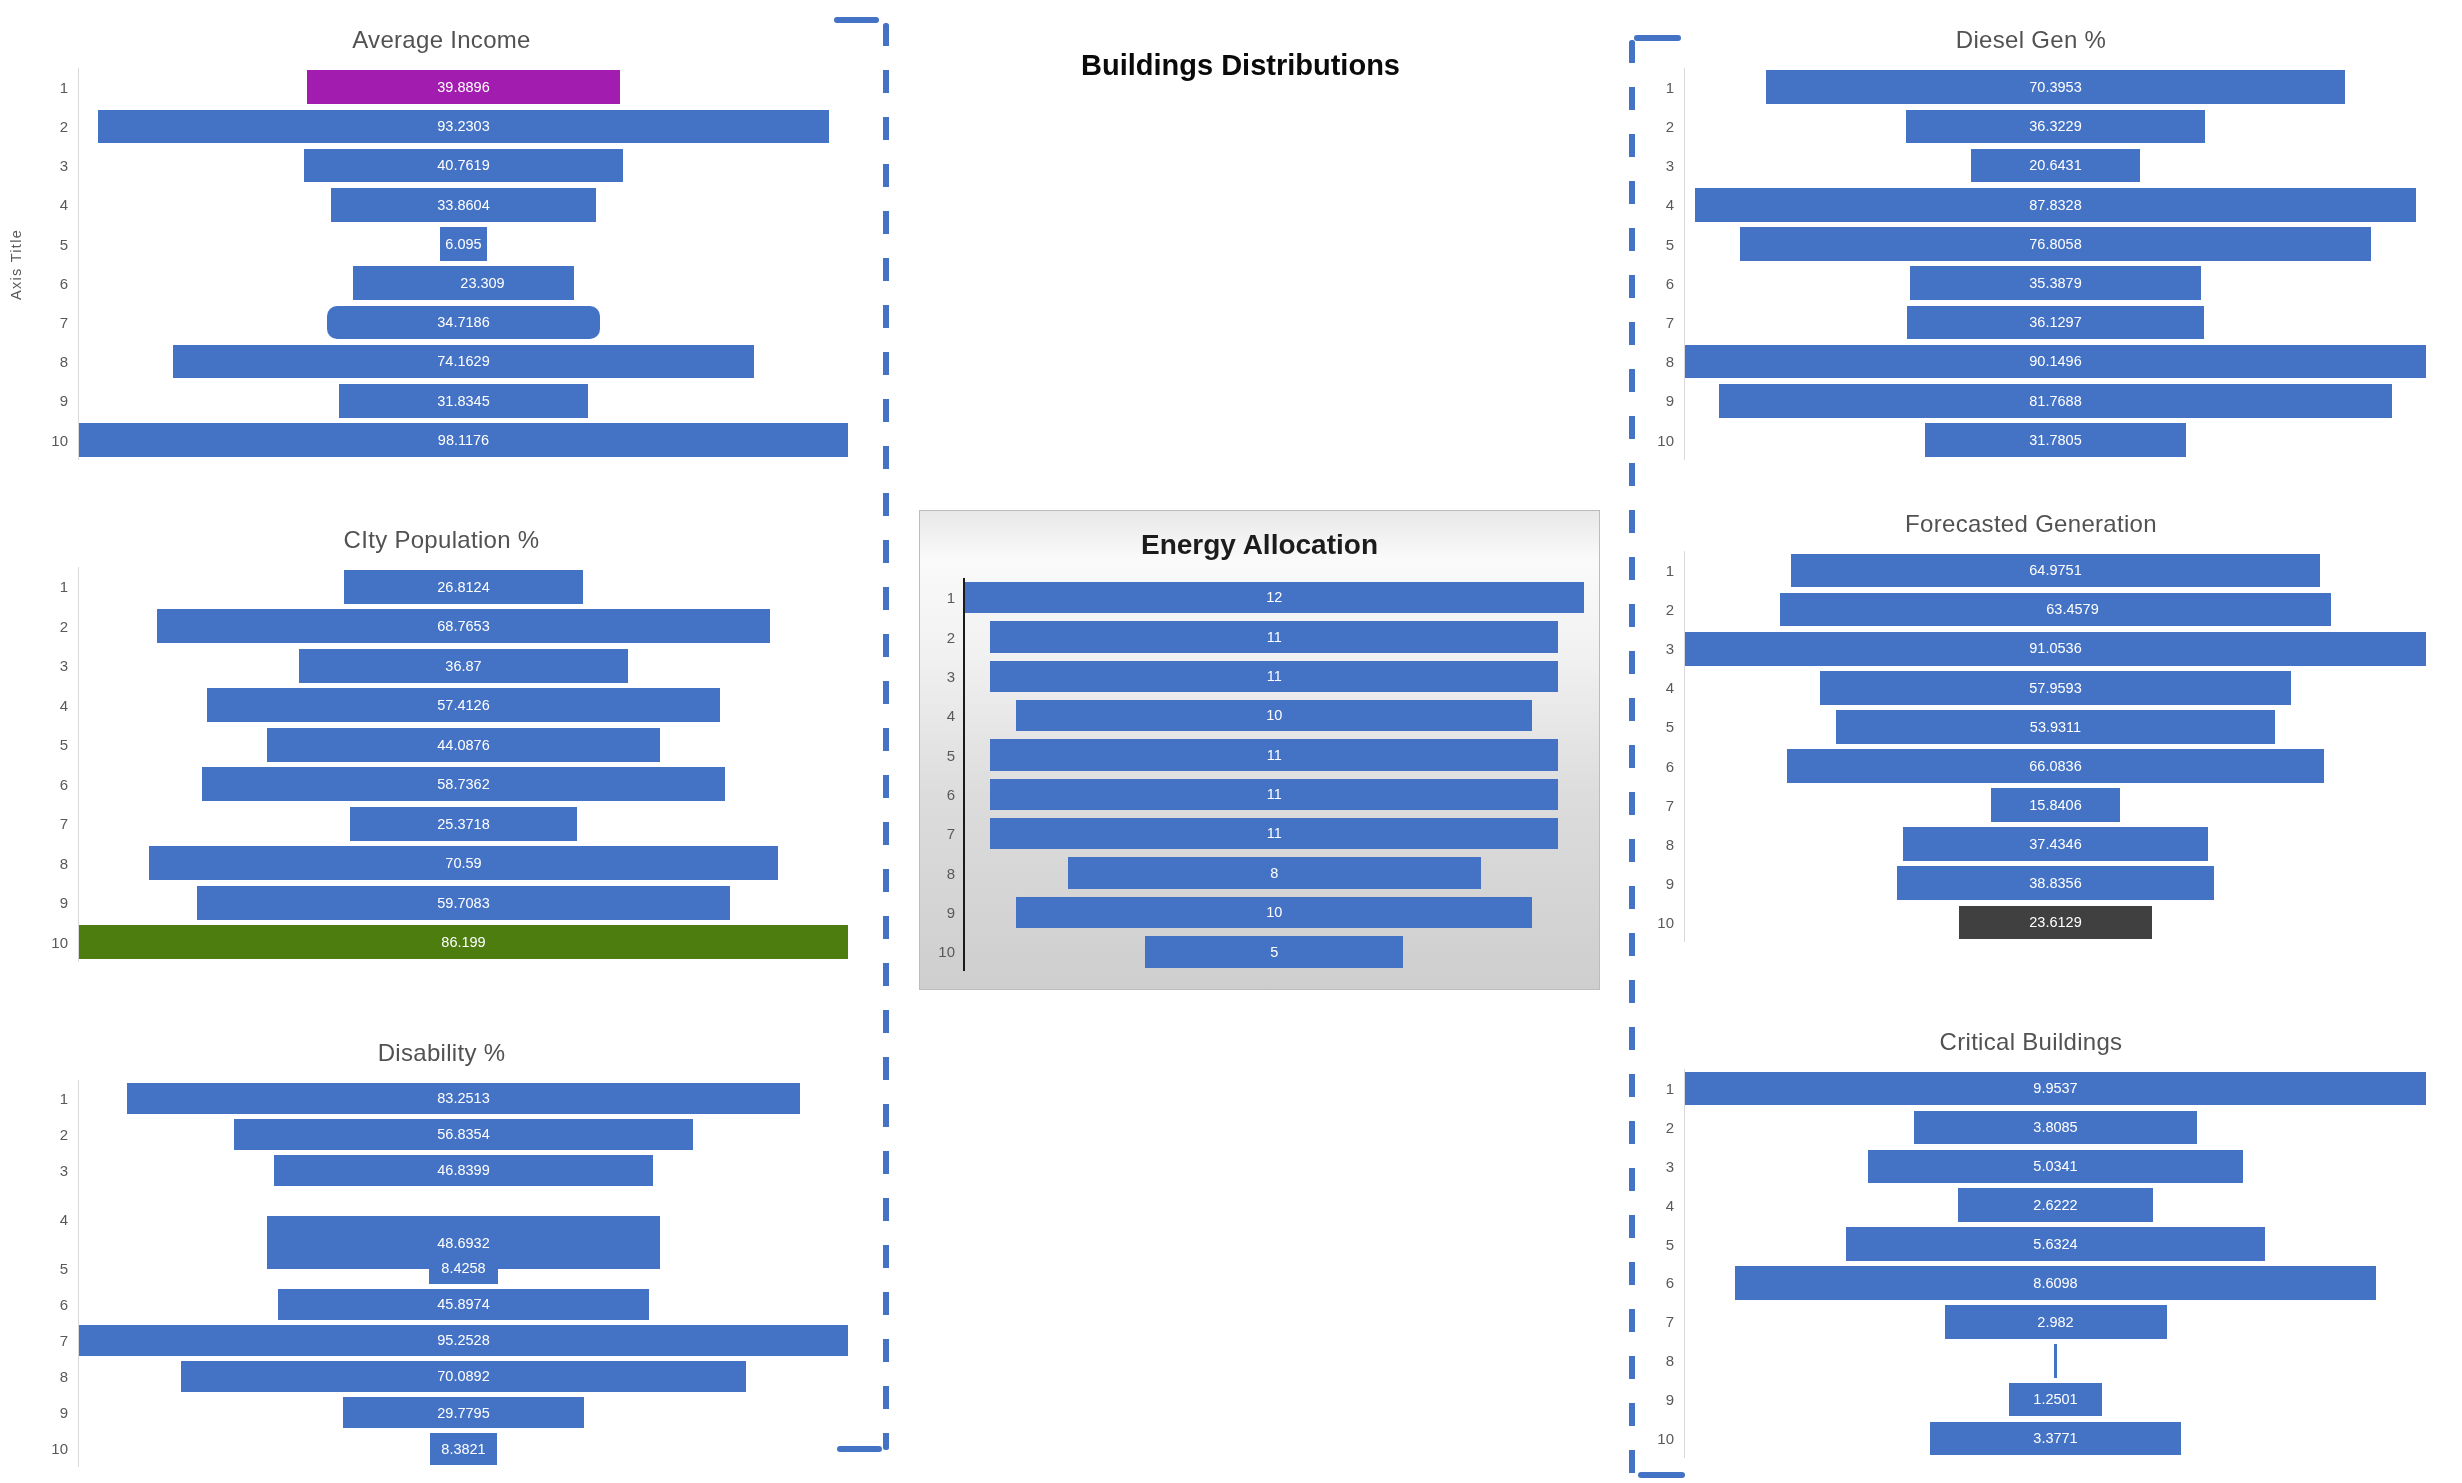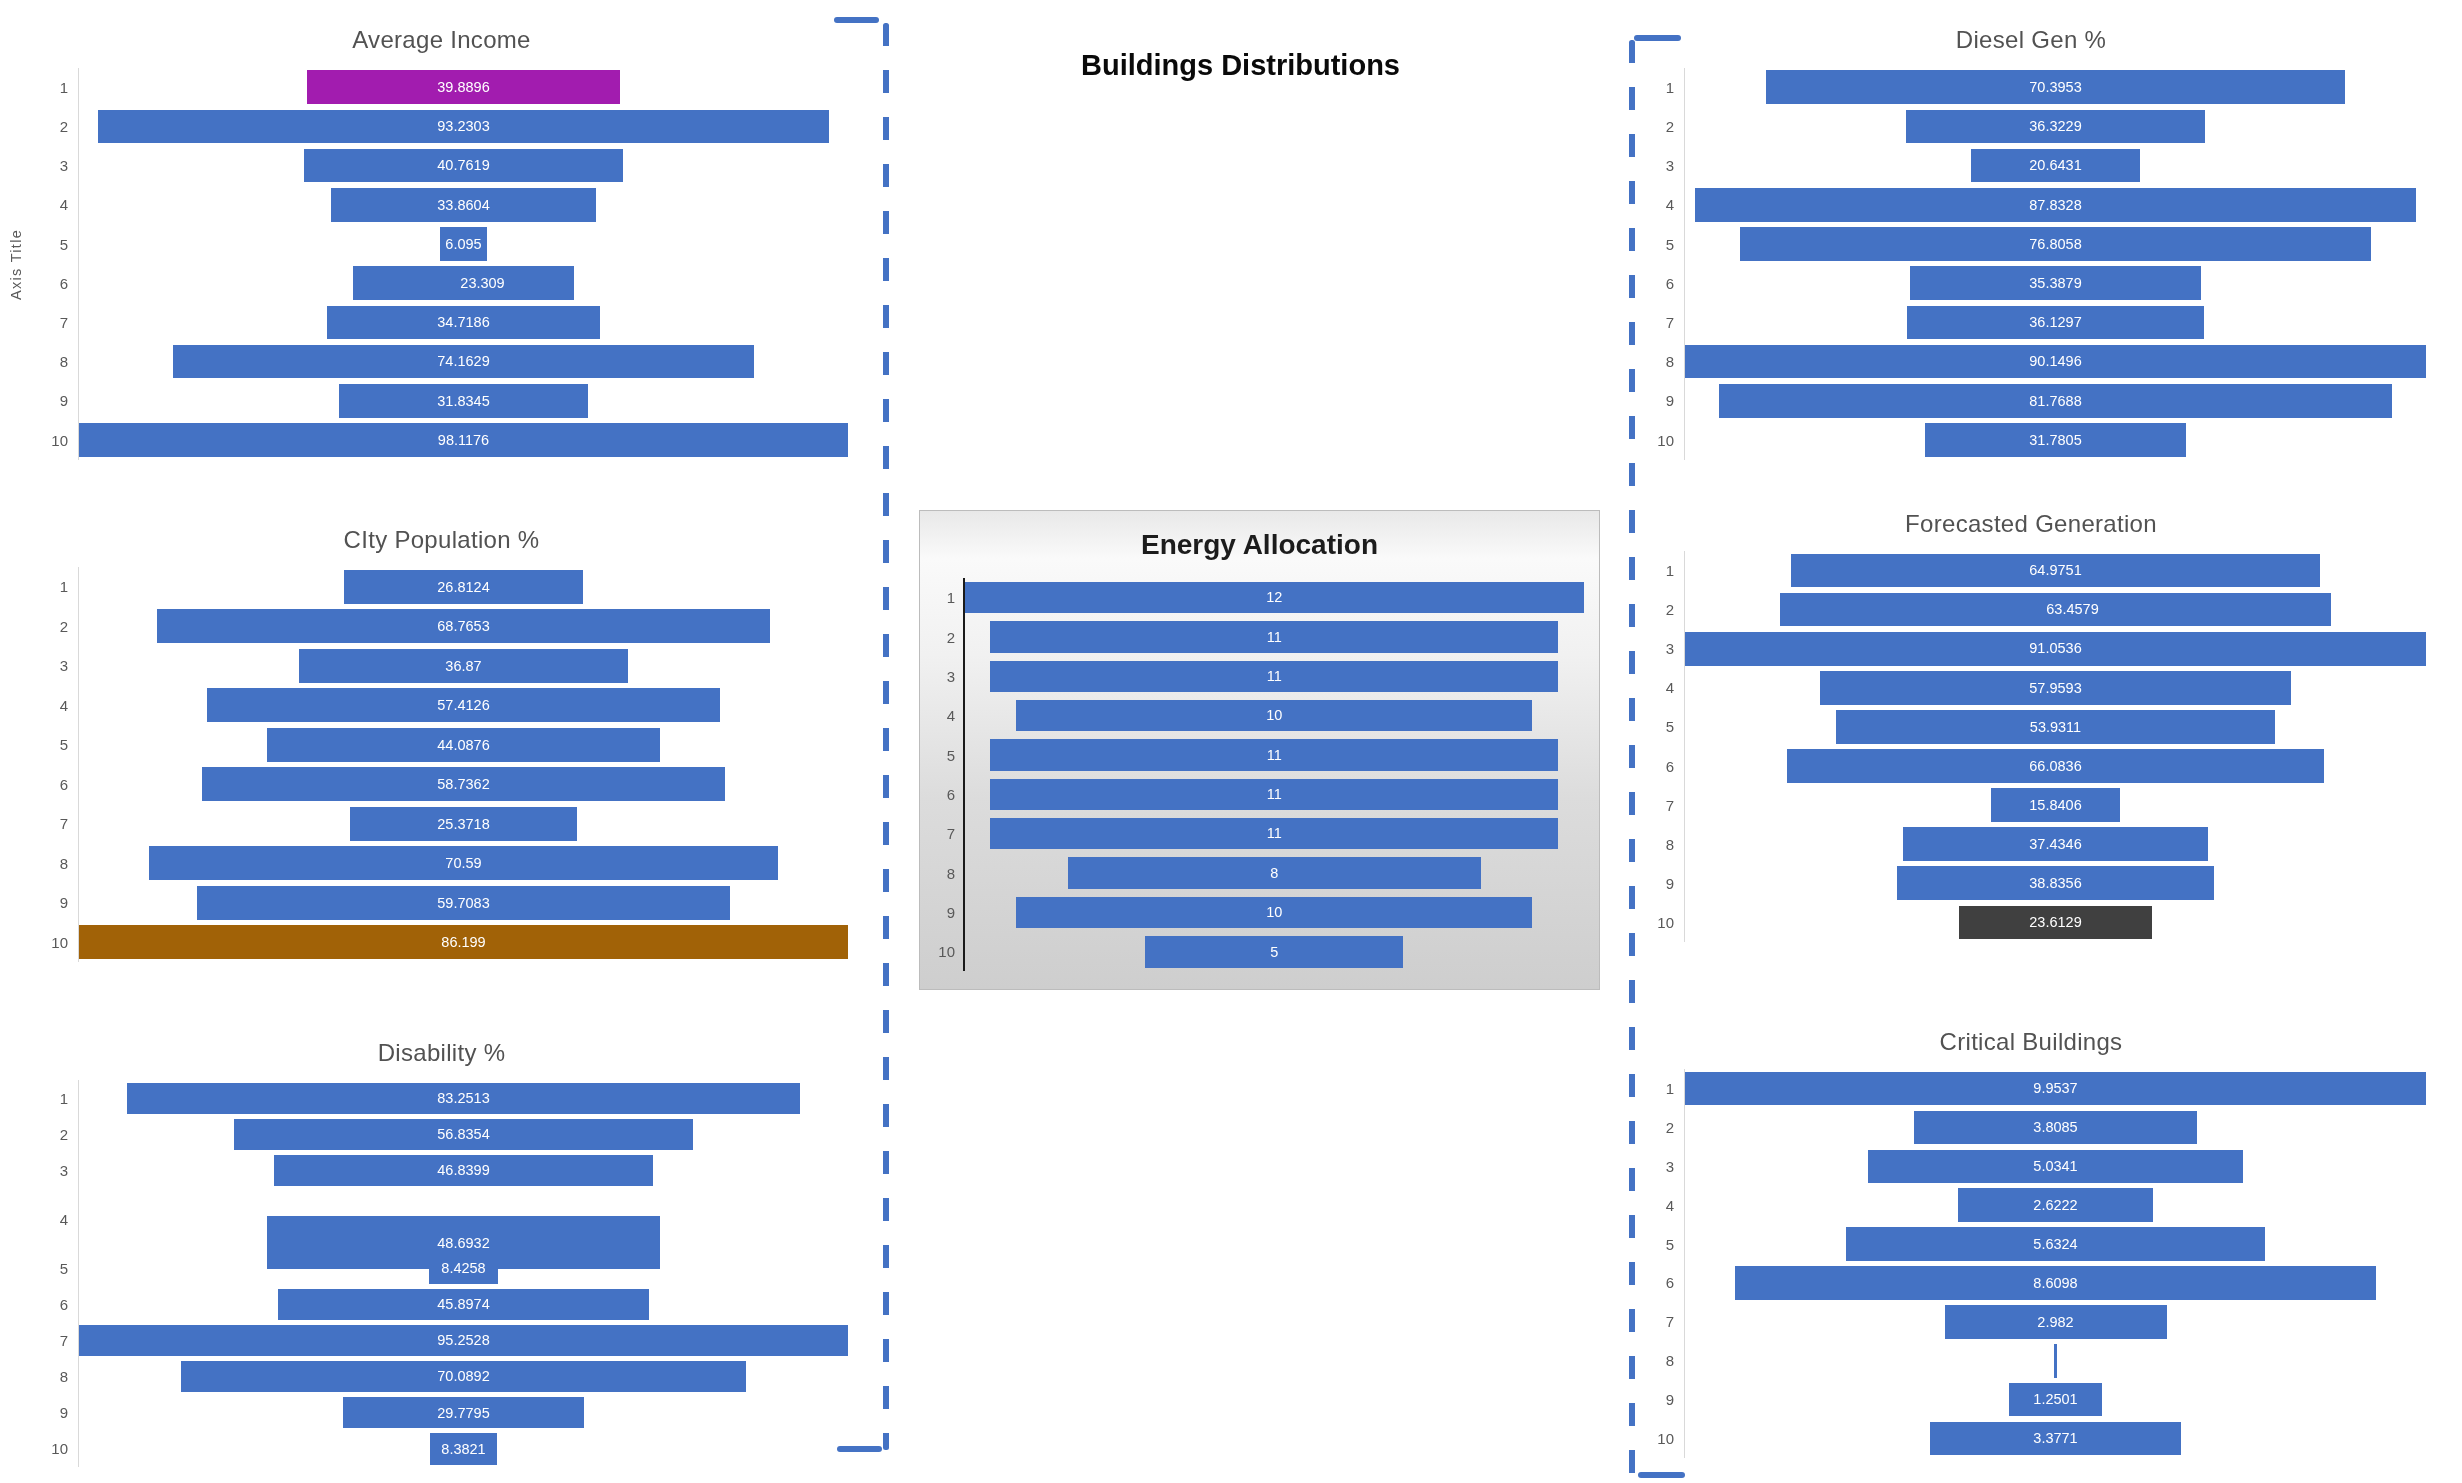--- a/index.html
+++ b/index.html
@@ -134,21 +134,21 @@
         <div class="cat">6</div>
         <div class="track">
           <div class="bar" style="width: 23.76%; background: rgb(68, 114, 196); padding-left: 38px;">
             <span class="dlabel">23.309</span>
           </div>
         </div>
       </div>
       <div class="row">
         <div class="cat">7</div>
         <div class="track">
-          <div class="bar" style="width: 35.38%; background: rgb(68, 114, 196);">
+          <div class="bar" style="width: 35.38%; background: rgb(68, 114, 196); border-radius: 10px;">
             <span class="dlabel">34.7186</span>
           </div>
         </div>
       </div>
       <div class="row">
         <div class="cat">8</div>
         <div class="track">
           <div class="bar" style="width: 75.59%; background: rgb(68, 114, 196);">
             <span class="dlabel">74.1629</span>
           </div>
@@ -243,21 +243,21 @@
         <div class="cat">9</div>
         <div class="track">
           <div class="bar" style="width: 69.27%; background: rgb(68, 114, 196);">
             <span class="dlabel">59.7083</span>
           </div>
         </div>
       </div>
       <div class="row">
         <div class="cat">10</div>
         <div class="track">
-          <div class="bar" style="width: 100%; background: #a16207;">
+          <div class="bar" style="width: 100%; background: #4d7c0f;">
             <span class="dlabel">86.199</span>
           </div>
         </div>
       </div>
     </div>
 </div>
 <div class="chart" id="chart-2">
   <div class="chart-title">Disability %</div>
   <div class="rows">
       <div class="row">

